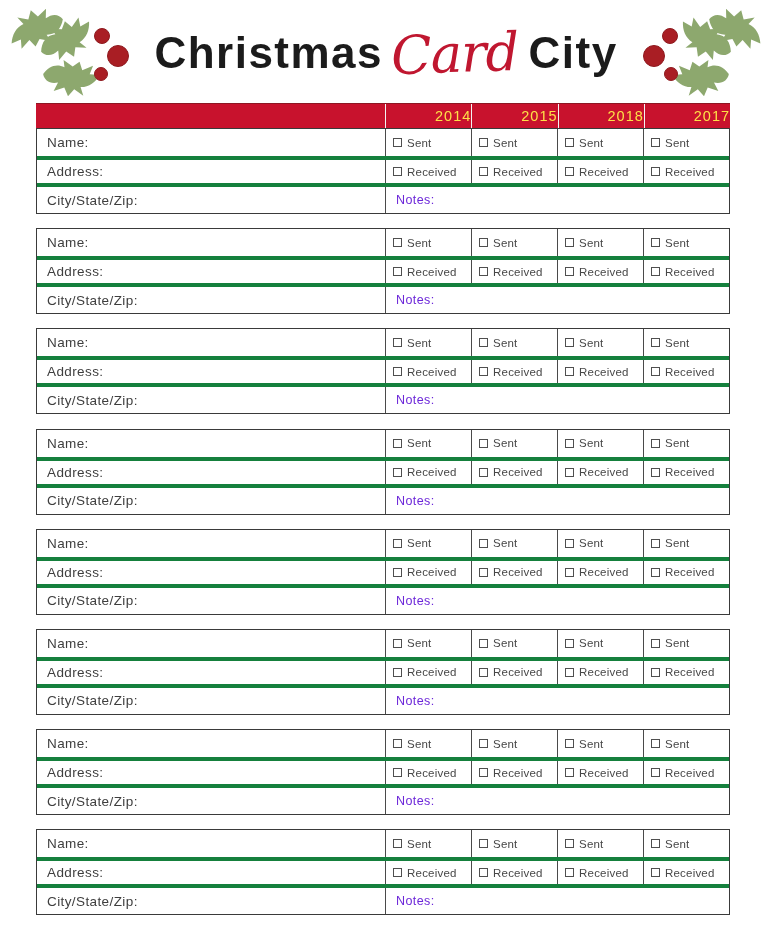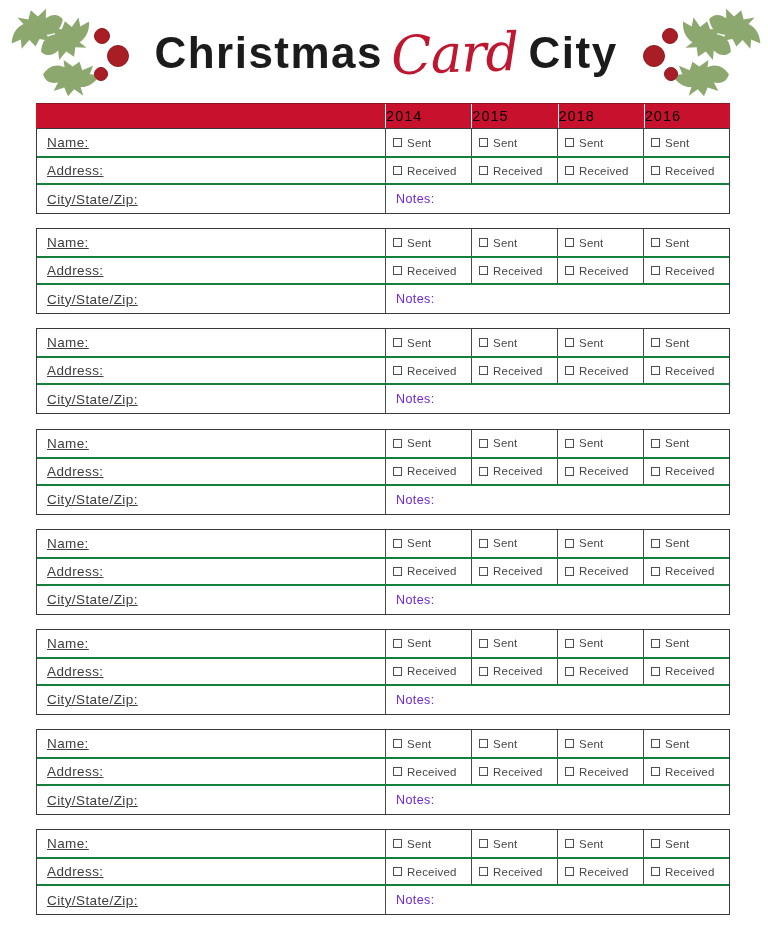--- a/index.html
+++ b/index.html
@@ -29,31 +29,31 @@
   }
 
   
   .table-wrap { margin:3px 38px 0 36px; }
 
   .year-header {
     display:flex; height:25px; background:#c8122d; border-top:1px solid #8e1623;
   }
   .year-spacer { width:50.3%; }
   .year-cell {
-    flex:1; border-left:1px solid #f3f3f3; color:#000000;
-    font-size:14.5px; letter-spacing:1px; text-align:left; line-height:24px;
+    flex:1; border-left:1px solid #f3f3f3; color:#fde047;
+    font-size:14.5px; letter-spacing:1px; text-align:right; line-height:24px;
   }
 
   .entry-block { border:1px solid #3a3a3a; margin-bottom:14.2px; background:#fff; }
   .row { display:flex; height:27px; }
-  .row + .row { border-top:2px solid #15803d; }
+  .row + .row { border-top:4px solid #15803d; }
   .row.city-row { height:30px; }
   .label-cell {
     width:50.3%; display:flex; align-items:center; padding-left:10px;
-    font-size:13.5px; letter-spacing:0.4px; color:#3e3e3e;text-decoration:underline;
+    font-size:13.5px; letter-spacing:0.4px; color:#3e3e3e;
   }
   .check-cell {
     flex:1; border-left:1px solid #4a4a4a; display:flex; align-items:center;
     padding-left:7px; font-size:11.5px; letter-spacing:0.2px; color:#474747;
   }
   .checkbox {
     width:9px; height:9px; border:1px solid #4f4f4f; background:#fff;
     display:inline-block; flex:none; margin-right:5px; cursor:pointer;
   }
   .notes-cell {
@@ -97,21 +97,21 @@
     </div>
   </header>
 
   <div class="table-wrap">
 
     <div class="year-header">
       <div class="year-spacer"></div>
       <div class="year-cell">2014</div>
       <div class="year-cell">2015</div>
       <div class="year-cell">2018</div>
-      <div class="year-cell">2016</div>
+      <div class="year-cell">2017</div>
     </div>
 
     <main id="card-list">
   <section class="entry-block">
     <div class="row">
       <div class="label-cell">Name:</div>
       <div class="check-cell">
               <span class="checkbox"></span>
               <span>Sent</span>
             </div>

